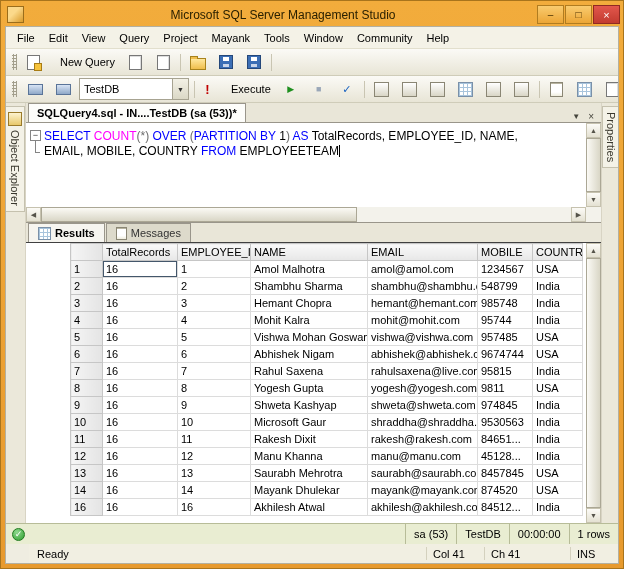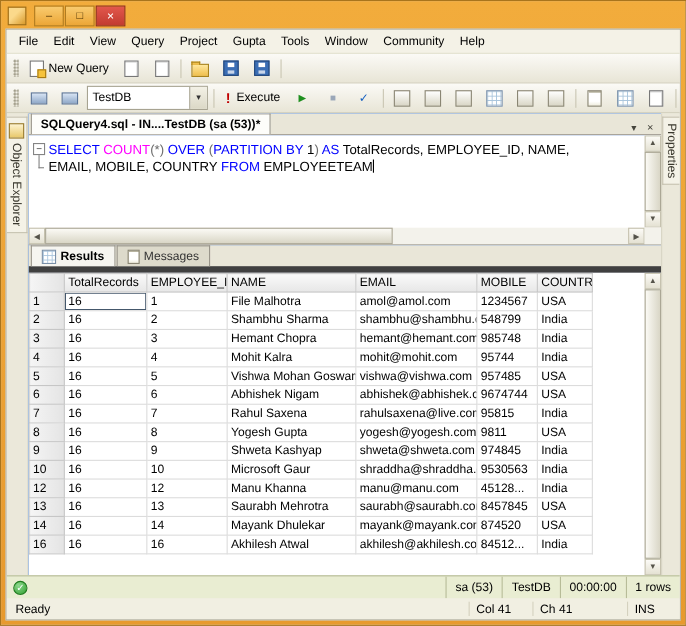--- a/index.html
+++ b/index.html
@@ -12,21 +12,21 @@
   .winbtns{display:flex;flex:none;}
   .winbtn{width:25px;height:17px;display:flex;align-items:center;justify-content:center;font-size:10px;border:1px solid #B07C20;background:linear-gradient(#F9CB6F,#ECA636);color:#4A3000;margin-left:1px;cursor:default;}
   .winbtn.close{background:linear-gradient(#E2574C,#C23B30);border-color:#8F2A22;color:#fff;font-size:11px;}
   
   .content{flex:1;display:flex;flex-direction:column;margin:0 4px 4px 4px;background:#EFEDE1;border:1px solid #B3B0A0;overflow:hidden;}
   .menubar{height:21px;flex:none;display:flex;align-items:center;background:#F4F2E7;border-bottom:1px solid #E2DFCD;padding-left:4px;}
   .menu-item{padding:3px 7px;white-space:nowrap;}
   .toolbar{height:26px;flex:none;display:flex;align-items:center;background:linear-gradient(#FBFAF6,#E8E5D6);border-bottom:1px solid #CFCCB9;padding:0 2px;}
   .grip{width:5px;height:16px;margin:0 4px;background-image:radial-gradient(circle,#A39F8C 1px,transparent 1.4px);background-size:3px 3px;flex:none;}
   .tbtn{height:22px;min-width:22px;display:flex;align-items:center;justify-content:center;padding:0 3px;flex:none;}
-  .textbtn{padding:0 6px;gap:4px;white-space:nowrap;}
+  .textbtn{padding:0 6px;gap:20px;white-space:nowrap;}
   .tsep{width:1px;height:17px;background:#C9C5B2;margin:0 3px;flex:none;}
   
   .ic{display:inline-flex;align-items:center;justify-content:center;width:15px;height:15px;font-size:10px;flex:none;}
   .ic-exec{color:#C00000;font-weight:bold;font-size:13px;width:7px;}
   .ic-play{color:#1E8F1E;font-size:9px;}
   .ic-stop{color:#9AA7B8;font-size:9px;}
   .ic-parse{color:#1660C0;font-weight:bold;font-size:11px;}
   .icbox{width:13px;height:13px;border:1px solid #8A8674;background:linear-gradient(#FFFFFF,#D9D6C6);}
   .ic-gridico{width:13px;height:13px;border:1px solid #7A90A8;background:#fff;background-image:linear-gradient(#A8C4DC 1px,transparent 1px),linear-gradient(90deg,#A8C4DC 1px,transparent 1px);background-size:4px 4px;}
   .ic-note{width:11px;height:13px;border:1px solid #8A8674;background:linear-gradient(#fff 70%,#EFEDDD);box-shadow:inset 0 3px 0 -2px #B8B4A0,inset 0 6px 0 -5px #B8B4A0;}
@@ -46,86 +46,87 @@
   .main{flex:1;display:flex;overflow:hidden;min-height:0;}
   .strip{background:#EBE8DA;flex:none;display:flex;flex-direction:column;align-items:center;padding-top:3px;}
   .strip.left{width:19px;border-right:1px solid #D8D4C4;}
   .strip.right{width:16px;border-left:1px solid #D8D4C4;}
   .vtab{display:flex;flex-direction:column;align-items:center;gap:4px;padding:5px 0;background:#F4F2E7;border:1px solid #C5C1AE;}
   .strip.left .vtab{border-left:none;width:18px;}
   .strip.right .vtab{border-right:none;width:15px;}
   .vtext{writing-mode:vertical-rl;font-size:11px;color:#3A382E;white-space:nowrap;}
   .oe-icon{width:12px;height:12px;background:linear-gradient(#FDF3CF,#E8C86A);border:1px solid #9A7A2A;}
   
-  .center{flex:1;display:flex;flex-direction:column;overflow:hidden;min-width:0;background:#3b82f6;}
+  .center{flex:1;display:flex;flex-direction:column;overflow:hidden;min-width:0;background:#14532d;}
   .doctabs{height:19px;flex:none;display:flex;align-items:flex-end;background:#E9E6D8;border-bottom:1px solid #99958A;padding-left:2px;}
   .doctab{height:18px;display:flex;align-items:center;padding:0 8px;background:#FDFDFA;border:1px solid #99958A;border-bottom:none;font-weight:bold;white-space:nowrap;overflow:hidden;}
   .doctab-btns{margin-left:auto;display:flex;align-items:center;gap:8px;padding:0 7px;color:#45443C;}
   .doctab-btn{font-size:8px;}
   .editor{height:99px;flex:none;display:flex;flex-direction:column;background:#fff;border-bottom:1px solid #99958A;}
   .ed-body{flex:1;display:flex;overflow:hidden;}
   .fold-margin{width:18px;flex:none;padding-top:7px;display:flex;flex-direction:column;}
   .foldbox{width:9px;height:9px;margin-left:4px;border:1px solid #848484;background:#fff;display:flex;align-items:center;justify-content:center;font-size:9px;line-height:7px;color:#333;}
   .foldbracket{width:4px;height:11px;margin-left:9px;border-left:1px solid #848484;border-bottom:1px solid #848484;}
   .code{flex:1;padding-top:6px;font-family:Liberation Sans, sans-serif;font-size:12px;line-height:15px;white-space:pre;overflow:hidden;}
   .caret{display:inline-block;width:1px;height:12px;background:#000;vertical-align:-2px;}
   
   .vsb{width:15px;flex:none;background:#F3F2EB;display:flex;flex-direction:column;}
   .hsb{height:15px;flex:none;background:#F3F2EB;display:flex;}
   .sb-btn{width:15px;height:15px;flex:none;display:flex;align-items:center;justify-content:center;font-size:7px;color:#55534A;background:linear-gradient(#FCFBF7,#E4E1D2);border:1px solid #C6C2AF;box-sizing:border-box;}
   .sb-thumb-v{flex:1;background:linear-gradient(90deg,#FBFAF5,#D9D6C6);border:1px solid #ABA795;box-sizing:border-box;}
   .sb-thumb-h{width:55%;background:linear-gradient(#FBFAF5,#D9D6C6);border:1px solid #ABA795;box-sizing:border-box;}
   .sb-track{flex:1;}
   .sb-corner{width:15px;height:15px;flex:none;background:#F3F2EB;}
   
-  .rtabs{height:19px;flex:none;display:flex;align-items:flex-start;background:#E9E6D8;border-bottom:6px solid #404040;padding-left:2px;gap:1px;}
+  .rtabs{height:19px;flex:none;display:flex;align-items:flex-start;background:#E9E6D8;border-bottom:1px solid #404040;padding-left:2px;gap:1px;}
   .rtab{height:18px;display:flex;align-items:center;gap:4px;padding:0 9px;border:1px solid #99958A;border-bottom:none;background:#DDDACB;color:#333;}
   .rtab.active{background:#F6F5F0;font-weight:bold;color:#000;}
   .gridwrap{flex:1;display:flex;background:#fff;overflow:hidden;min-height:0;}
-  .gridarea{flex:1;overflow:hidden;}
+  .gridarea{flex:1;overflow:hidden;margin-left:44px;}
   table{border-collapse:collapse;table-layout:fixed;width:100%;font-size:11px;}
   th,td{height:16px;line-height:16px;padding:0 3px;border:1px solid #DCDCDC;overflow:hidden;white-space:nowrap;text-align:left;font-weight:normal;}
   thead th{background:linear-gradient(#F9F9F9,#E7E7E7);border-color:#C6C6C6;}
   th.rowhead{background:linear-gradient(90deg,#F5F5F5,#E4E4E4);border-color:#C6C6C6;}
   td.focused{box-shadow:inset 0 0 0 1px #44576B;}
   .fillcol{border-top:none;border-right:none;border-bottom:none;background:#fff;}
   thead .fillcol{border:none;background:#fff;}
   
   .execbar{height:20px;flex:none;display:flex;align-items:center;background:#E9EDD2;border-top:1px solid #B7BC98;padding-left:6px;overflow:hidden;}
   .okicon{width:13px;height:13px;flex:none;border-radius:50%;background:radial-gradient(circle at 35% 30%,#8FD98F,#2E9E2E);border:1px solid #1F7A1F;color:#fff;font-size:9px;display:flex;align-items:center;justify-content:center;margin-right:6px;box-sizing:border-box;}
   .exec-msg{white-space:nowrap;}
   .spacer{flex:1;}
   .seg{border-left:1px solid #B7BC98;padding:0 8px;align-self:stretch;display:flex;align-items:center;white-space:nowrap;}
   
-  .footer{height:19px;flex:none;display:flex;align-items:center;background:#F1EFE2;}
+  .footer{height:19px;flex:none;display:flex;align-items:center;background:#F1EFE2;margin-left:23px;}
   .footer-state{flex:1;padding-left:8px;}
   .fseg{height:13px;display:flex;align-items:center;padding-left:6px;border-left:1px solid #D4D1BE;box-sizing:border-box;}
   .fseg.ln{width:112px;}.fseg.colw{width:58px;}.fseg.ch{width:86px;}.fseg.ins{width:48px;}
 </style>
 </head>
 <body>
 
 <div class="window">
   <div class="titlebar">
     <span class="app-icon"></span>
+    <div class="title">Microsoft SQL Server Management Studio</div>
     <div class="winbtns">
       <div class="winbtn">–</div>
       <div class="winbtn">□</div>
       <div class="winbtn close">×</div>
     </div>
   </div>
 
   <div class="content">
     <div class="menubar">
       <span class="menu-item">File</span>
       <span class="menu-item">Edit</span>
       <span class="menu-item">View</span>
       <span class="menu-item">Query</span>
       <span class="menu-item">Project</span>
-      <span class="menu-item">Gupta</span>
+      <span class="menu-item">Mayank</span>
       <span class="menu-item">Tools</span>
       <span class="menu-item">Window</span>
       <span class="menu-item">Community</span>
       <span class="menu-item">Help</span>
     </div>
 
     <div class="toolbar">
       <span class="grip"></span>
       <div class="tbtn textbtn">
         <span class="ic-newq"></span>
@@ -283,21 +284,21 @@
                     <th>MOBILE</th>
                     <th>COUNTRY</th>
                     <th class="fillcol"></th>
                   </tr>
                 </thead>
                 <tbody>
                   <tr>
                     <th class="rowhead">1</th>
                     <td class="focused">16</td>
                     <td>1</td>
-                    <td>File Malhotra</td>
+                    <td>Amol Malhotra</td>
                     <td>amol@amol.com</td>
                     <td>1234567</td>
                     <td>USA</td>
                     <td class="fillcol"></td>
                   </tr>
                   <tr>
                     <th class="rowhead">2</th>
                     <td>16</td>
                     <td>2</td>
                     <td>Shambhu Sharma</td>
@@ -376,20 +377,30 @@
                     <td>India</td>
                     <td class="fillcol"></td>
                   </tr>
                   <tr>
                     <th class="rowhead">10</th>
                     <td>16</td>
                     <td>10</td>
                     <td>Microsoft Gaur</td>
                     <td>shraddha@shraddha.c...</td>
                     <td>9530563</td>
+                    <td>India</td>
+                    <td class="fillcol"></td>
+                  </tr>
+                  <tr>
+                    <th class="rowhead">11</th>
+                    <td>16</td>
+                    <td>11</td>
+                    <td>Rakesh Dixit</td>
+                    <td>rakesh@rakesh.com</td>
+                    <td>84651...</td>
                     <td>India</td>
                     <td class="fillcol"></td>
                   </tr>
                   <tr>
                     <th class="rowhead">12</th>
                     <td>16</td>
                     <td>12</td>
                     <td>Manu Khanna</td>
                     <td>manu@manu.com</td>
                     <td>45128...</td>

